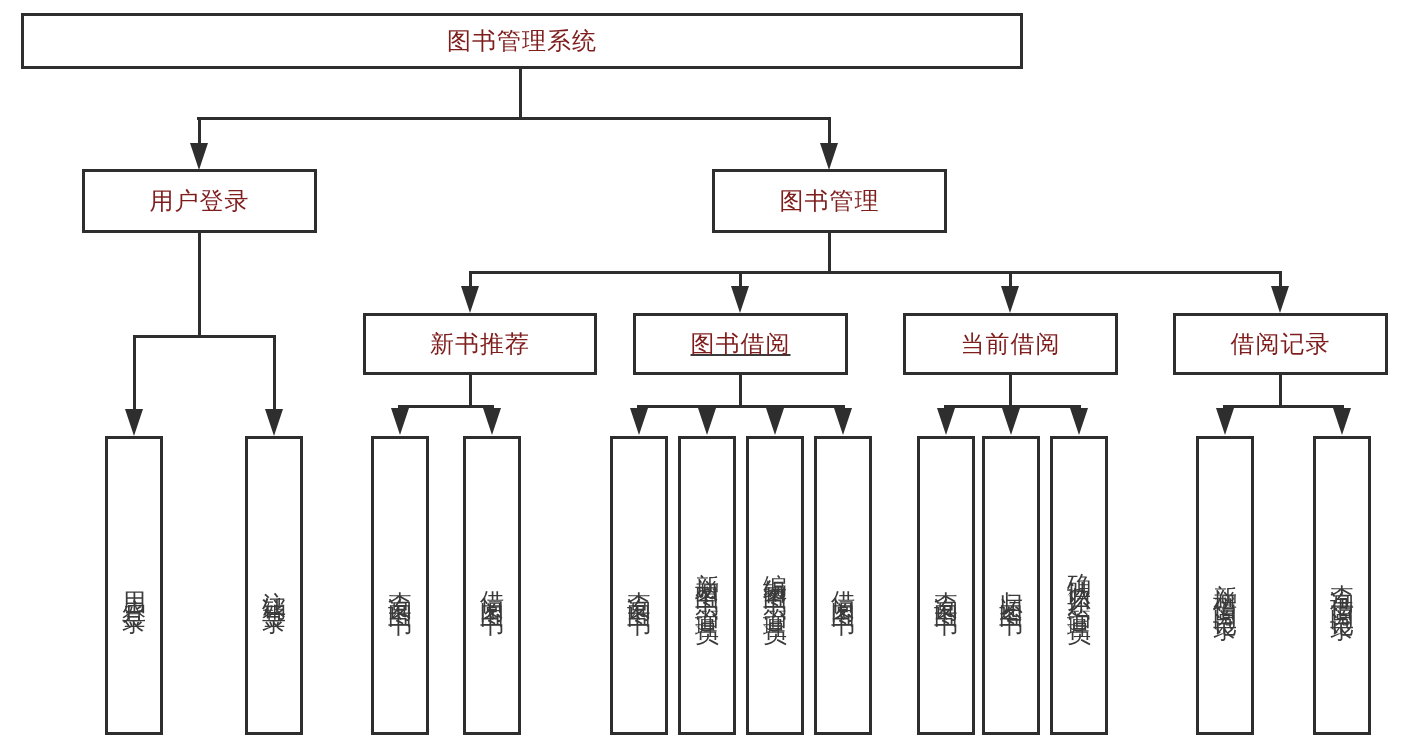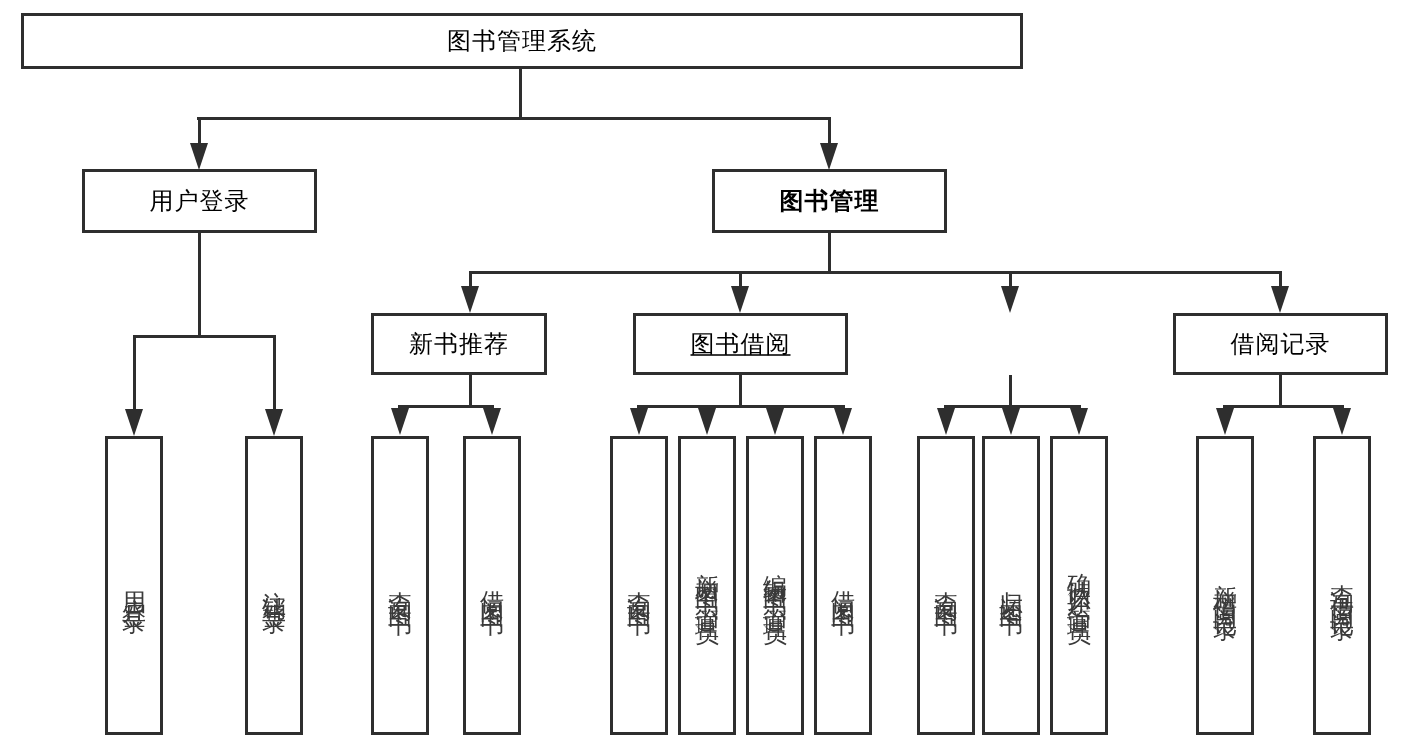--- a/index.html
+++ b/index.html
@@ -21,21 +21,21 @@
     box-sizing: border-box;
     background: #ffffff;
     border: 3px solid #2e2e2e;
     display: flex;
     align-items: center;
     justify-content: center;
   }
   .hlabel {
     font-size: 24px;
     letter-spacing: 1px;
-    color: #000000;
+    color: #7f1d1d;
     white-space: nowrap;
   }
   .vlabel {
     writing-mode: vertical-rl;
     text-orientation: mixed;
     font-size: 24px;
     letter-spacing: 7px;
     color: #3a3a3a;
     white-space: nowrap;
   }
@@ -71,21 +71,21 @@
   <div class="vl" style="left:519px; top:69px; height:50px;"></div>
   <div class="hl" style="left:197px; top:117px; width:634px;"></div>
   <div class="vl" style="left:198px; top:117px; height:29px;"></div>
   <div class="ah" style="left:190px; top:143px;"></div>
   <div class="vl" style="left:828px; top:117px; height:29px;"></div>
   <div class="ah" style="left:820px; top:143px;"></div>
 
   <div class="box" style="left:82px; top:169px; width:235px; height:64px;">
     <span class="hlabel">用户登录</span>
   </div>
-  <div class="box" style="left:712px; top:169px; width:235px; height:64px;font-weight:bold;">
+  <div class="box" style="left:712px; top:169px; width:235px; height:64px;">
     <span class="hlabel">图书管理</span>
   </div>
 
   <div class="vl" style="left:198px; top:233px; height:104px;"></div>
   <div class="hl" style="left:133px; top:335px; width:143px;"></div>
   <div class="vl" style="left:133px; top:335px; height:75px;"></div>
   <div class="ah" style="left:125px; top:409px;"></div>
   <div class="vl" style="left:273px; top:335px; height:75px;"></div>
   <div class="ah" style="left:265px; top:409px;"></div>
 
@@ -93,25 +93,28 @@
   <div class="hl" style="left:469px; top:271px; width:813px;"></div>
   <div class="vl" style="left:469px; top:271px; height:17px;"></div>
   <div class="ah" style="left:461px; top:286px;"></div>
   <div class="vl" style="left:739px; top:271px; height:17px;"></div>
   <div class="ah" style="left:731px; top:286px;"></div>
   <div class="vl" style="left:1009px; top:271px; height:17px;"></div>
   <div class="ah" style="left:1001px; top:286px;"></div>
   <div class="vl" style="left:1279px; top:271px; height:17px;"></div>
   <div class="ah" style="left:1271px; top:286px;"></div>
 
-  <div class="box" style="left:371px; top:313px; width:176px; height:62px;text-align:right;">
+  <div class="box" style="left:363px; top:313px; width:234px; height:62px;text-align:right;">
     <span class="hlabel">新书推荐</span>
   </div>
   <div class="box" style="left:633px; top:313px; width:215px; height:62px;text-decoration:underline;">
     <span class="hlabel">图书借阅</span>
+  </div>
+  <div class="box" style="left:903px; top:313px; width:215px; height:62px;">
+    <span class="hlabel">当前借阅</span>
   </div>
   <div class="box" style="left:1173px; top:313px; width:215px; height:62px;">
     <span class="hlabel">借阅记录</span>
   </div>
 
   <div class="vl" style="left:469px; top:375px; height:33px;"></div>
   <div class="hl" style="left:398px; top:405px; width:96px;"></div>
   <div class="ah" style="left:391px; top:408px;"></div>
   <div class="ah" style="left:483px; top:408px;"></div>
 

